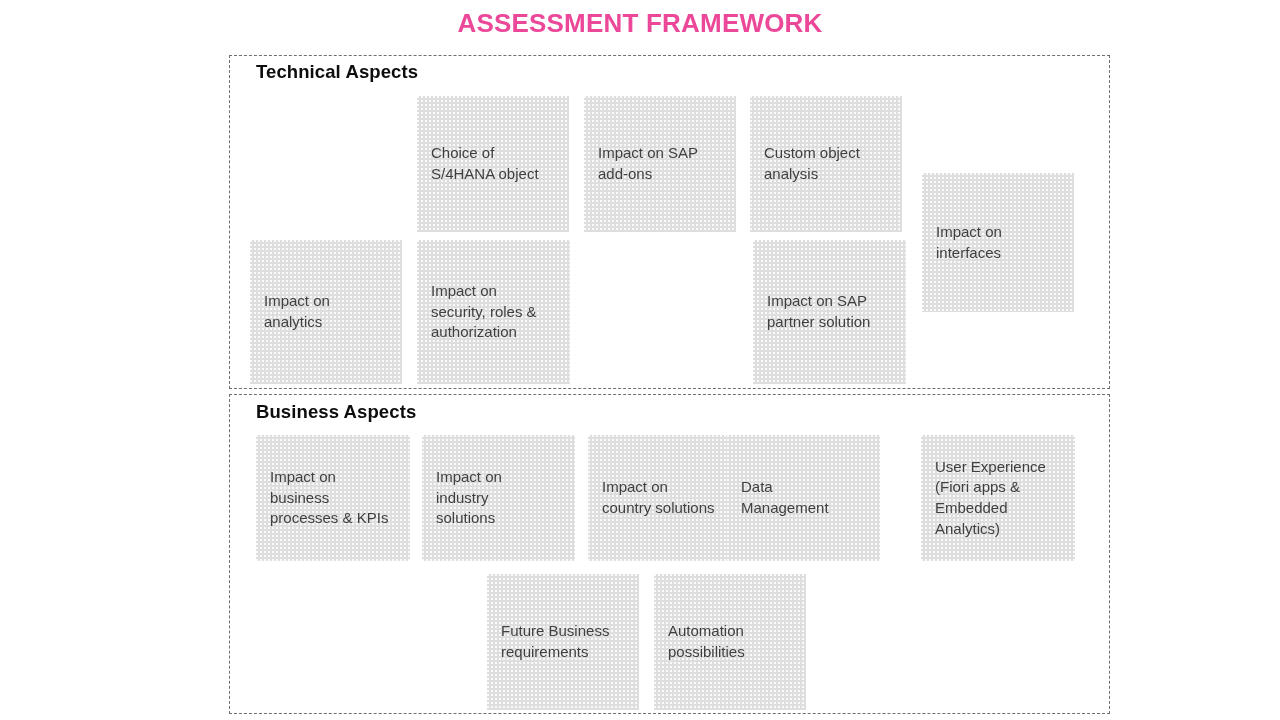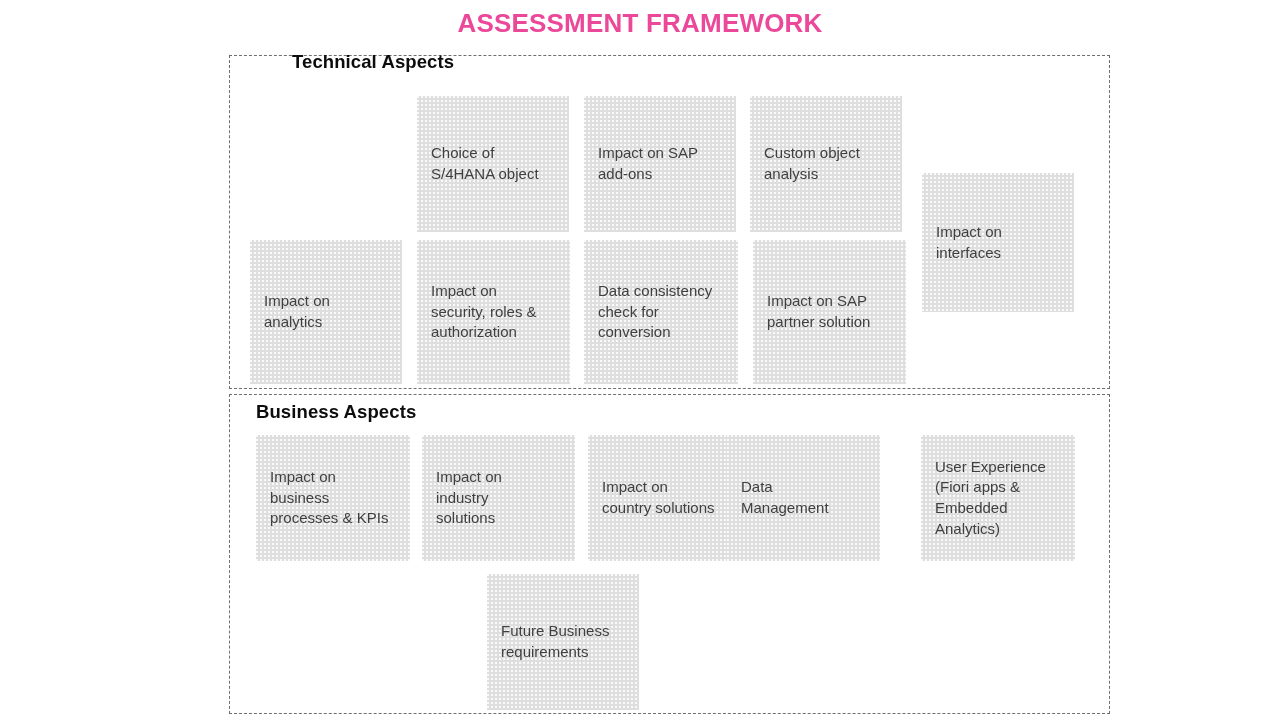--- a/index.html
+++ b/index.html
@@ -58,21 +58,21 @@
 
   .group-title {
     position: absolute;
     font-size: 18.5px;
     font-weight: bold;
     color: #0d0d0d;
     letter-spacing: 0.1px;
     white-space: nowrap;
   }
 
-  #tech-title { left: 256px; top: 51px; margin-left: 36px; }
+  #tech-title { left: 256px; top: 61px; }
   #biz-title  { left: 256px; top: 401px; }
 
   .card {
     position: absolute;
     box-sizing: border-box;
     background-color: #dedede;
     background-image:
       radial-gradient(circle at 1px 1px, rgba(255,255,255,0.85) 0.9px, transparent 1.1px);
     background-size: 4px 4px;
     color: #3f3f3f;
@@ -151,25 +151,20 @@
     <span class="card-label">Impact on
 analytics</span>
   </div>
 
   <div class="card t-r2c2">
     <span class="card-label">Impact on
 security, roles &amp;
 authorization</span>
   </div>
 
-  <div class="card t-r2c3">
-    <span class="card-label">Data consistency
-check for
-conversion</span>
-  </div>
 
   <div class="card t-r2c4">
     <span class="card-label">Impact on SAP
 partner solution</span>
   </div>
 
   <div class="group-box" id="biz-box"></div>
 
   <div class="group-title" id="biz-title">Business Aspects</div>
 
@@ -200,14 +195,18 @@
 requirements</span>
   </div>
 
   <div class="card b-r1c5">
     <span class="card-label">User Experience
 (Fiori apps &amp;
 Embedded
 Analytics)</span>
   </div>
 
+  <div class="card b-r2c2">
+    <span class="card-label">Automation
+possibilities</span>
+  </div>
 
 </div>
 
 </body></html>

